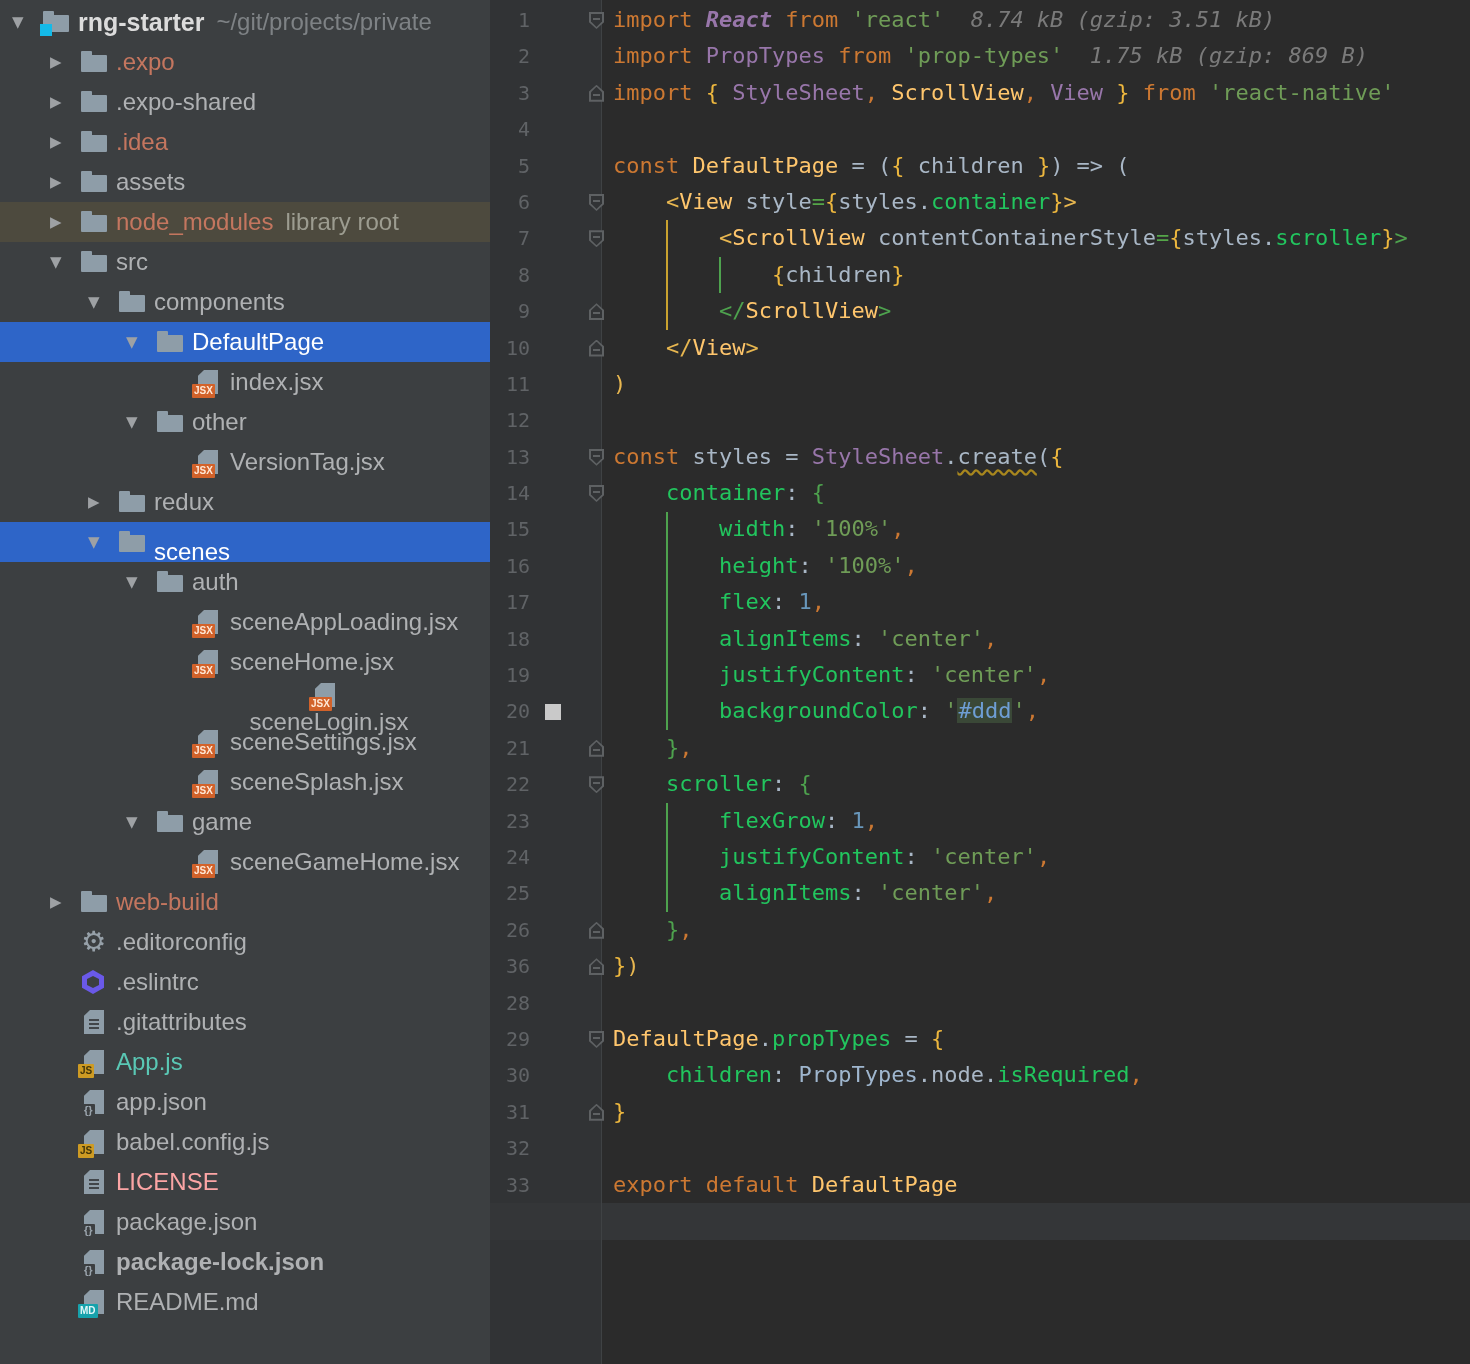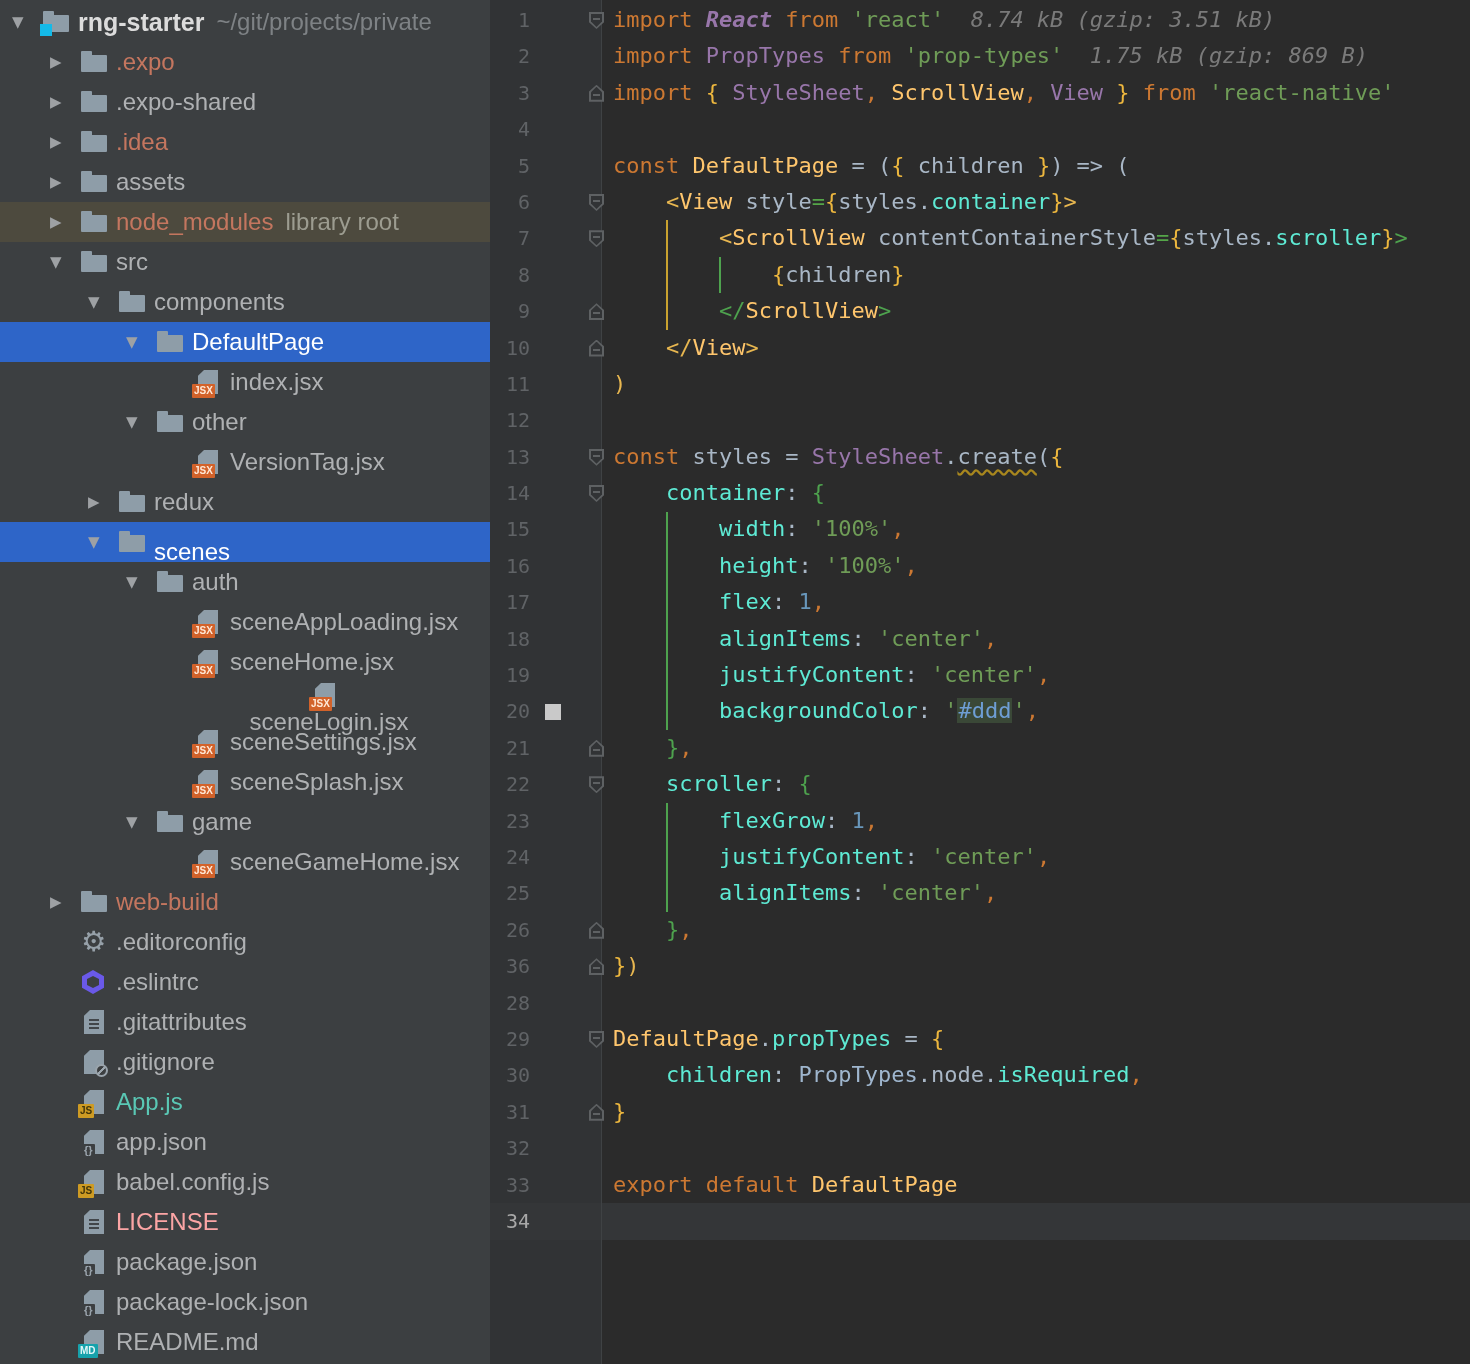--- a/index.html
+++ b/index.html
@@ -63,21 +63,21 @@
   .t-cls{color:#9876AA;}
   .t-react{color:#9876AA;font-weight:bold;font-style:italic;}
   .t-note{color:#7A7A7A;font-style:italic;}
   .t-tag{color:#FFC66D;}
   .t-gold{color:#E8B750;}
   .t-brY{color:#EDB73E;}
   .t-grn{color:#4EA24E;}
   .t-txt{color:#A9B7C6;}
   .t-num{color:#6897BB;}
   .t-comma{color:#CC7832;}
-  .t-prop{color:#5eead4;}
+  .t-prop{color:#22c55e;}
   .t-eq{color:#55A649;}
   .t-lblue{color:#9FB6CE;}
   .t-ddd{color:#6E9ED4;background:#3A4837;padding:0 1px;}
   .t-create{color:#A9B7C6;text-decoration-line:underline;text-decoration-style:wavy;text-decoration-color:#A8871E;text-underline-offset:5px;}
 </style>
 </head>
 <body>
 
 <div id="app">
   <div id="tree">
@@ -210,25 +210,20 @@
         <span class="icon i-eslint"></span>
         <span class="lbl" style="color: rgb(175, 177, 179);">.eslintrc</span>
       </div>
       <div class="trow" style="padding-left: 46px;">
         <span class="arrow"></span>
         <span class="icon i-text"></span>
         <span class="lbl" style="color: rgb(175, 177, 179);">.gitattributes</span>
       </div>
       <div class="trow" style="padding-left: 46px;">
         <span class="arrow"></span>
-        <span class="icon i-gitignore"></span>
-        <span class="lbl" style="color: rgb(175, 177, 179);">.gitignore</span>
-      </div>
-      <div class="trow" style="padding-left: 46px;">
-        <span class="arrow"></span>
         <span class="icon i-js"></span>
         <span class="lbl" style="color: rgb(90, 200, 181);">App.js</span>
       </div>
       <div class="trow" style="padding-left: 46px;">
         <span class="arrow"></span>
         <span class="icon i-json"></span>
         <span class="lbl" style="color: rgb(175, 177, 179);">app.json</span>
       </div>
       <div class="trow" style="padding-left: 46px;">
         <span class="arrow"></span>
@@ -238,21 +233,21 @@
       <div class="trow" style="padding-left: 46px;">
         <span class="arrow"></span>
         <span class="icon i-text"></span>
         <span class="lbl" style="color: #fca5a5;">LICENSE</span>
       </div>
       <div class="trow" style="padding-left: 46px;">
         <span class="arrow"></span>
         <span class="icon i-json"></span>
         <span class="lbl" style="color: rgb(175, 177, 179);">package.json</span>
       </div>
-      <div class="trow" style="padding-left: 46px;">
+      <div class="trow" style="padding-left: 46px; font-weight: bold;">
         <span class="arrow"></span>
         <span class="icon i-json"></span>
         <span class="lbl" style="color: rgb(175, 177, 179);">package-lock.json</span>
       </div>
       <div class="trow" style="padding-left: 46px;">
         <span class="arrow"></span>
         <span class="icon i-md"></span>
         <span class="lbl" style="color: rgb(175, 177, 179);">README.md</span>
       </div>
     </div>
@@ -463,19 +458,15 @@
           <span class="code"><span class="t-brY">}</span></span>
         </div>
         <div class="eline">
           <span class="lnum">32</span>
           <span class="code"></span>
         </div>
         <div class="eline">
           <span class="lnum">33</span>
           <span class="code"><span class="t-kw">export default </span><span class="t-tag">DefaultPage</span></span>
         </div>
-        <div class="eline">
-          <span class="lnum cur">34</span>
-          <span class="code"></span>
-        </div>
       </div>
   </div>
 </div>
 
 </body></html>

